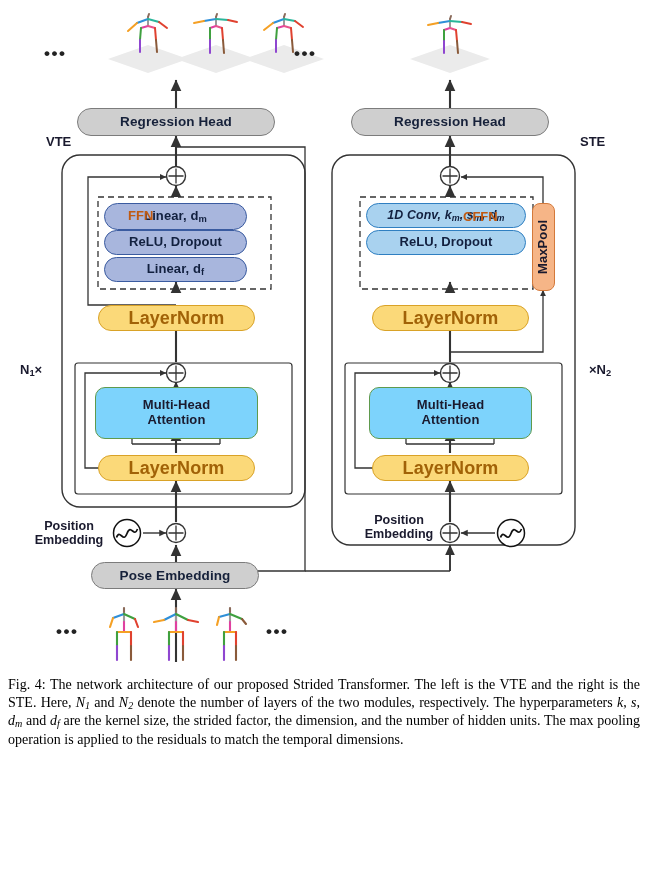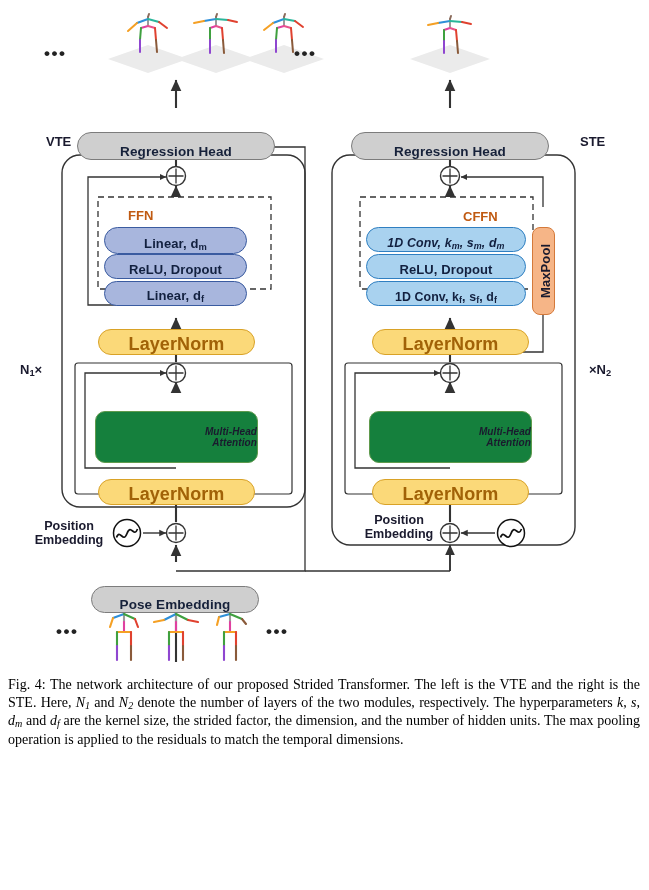--- a/index.html
+++ b/index.html
@@ -3,33 +3,33 @@
 <meta charset="utf-8">
 <style>
   html,body{margin:0;padding:0;background:#fff;}
   body{width:649px;height:890px;font-family:"Liberation Sans",sans-serif;color:#1a1a2e;}
   #page{position:relative;width:649px;height:890px;overflow:hidden;background:#fff;}
 
   .fig{position:absolute;left:0;top:0;width:649px;height:668px;}
   .svgfull{position:absolute;left:0;top:0;width:649px;height:668px;}
 
   
-  .node{position:absolute;box-sizing:border-box;display:flex;align-items:flex-end;
+  .node{position:absolute;box-sizing:border-box;display:flex;align-items:center;
         justify-content:center;text-align:center;line-height:1.12;
-        font-weight:bold;letter-spacing:.1px;margin-top:24px;}
+        font-weight:bold;letter-spacing:.1px;}
   .n-gray{background:#cfcfcf;border:1.3px solid #7c7c7c;border-radius:22px;
           color:#16213a;font-size:13.5px;}
   .n-blue{background:#a8b6dd;border:1.4px solid #3a5ba0;border-radius:16px;
           color:#12203f;font-size:13px;}
   .n-lblue{background:#a9d2ef;border:1.4px solid #2f7fc1;border-radius:16px;
            color:#12203f;font-size:13px;}
   .n-yellow{background:#fbd979;border:1.4px solid #d9a227;border-radius:16px;
             color:#a16207;font-size:18px;}
-  .n-green{background:#15803d;border:1.4px solid #5f9a4d;border-radius:10px;
-           color:#1a1a2e;font-size:10px;font-style:italic;}
+  .n-green{background:#7dd3fc;border:1.4px solid #5f9a4d;border-radius:10px;
+           color:#1a1a2e;font-size:13px;}
   .n-orange{background:#f6b587;border:1.4px solid #d4793a;border-radius:8px;
             color:#1a1a2e;font-size:13px;}
   .vert{writing-mode:vertical-rl;transform:rotate(180deg);}
 
   .sub{font-size:.72em;vertical-align:-0.22em;}
 
   
   .lbl{position:absolute;font-weight:bold;color:#1a1a2e;font-size:13px;
        white-space:nowrap;}
   .lbl-orange{color:#c05a12;margin-top:28px;}
@@ -313,23 +313,20 @@
     <div class="node n-gray" style="left:351px;top:108px;width:198px;height:28px;">
       <span>Regression Head</span>
     </div>
 
     <div class="node n-lblue" style="left:366px;top:203px;width:160px;height:25px;font-size:12.4px;font-style:italic;">
       <span><span>1D Conv, k</span><span class="sub">m</span><span>, s</span><span class="sub">m</span><span>, d</span><span class="sub">m</span></span>
     </div>
     <div class="node n-lblue" style="left:366px;top:230px;width:160px;height:25px;">
       <span>ReLU, Dropout</span>
     </div>
-    <div class="node n-lblue" style="left:366px;top:257px;width:160px;height:25px;font-size:12.4px;">
-      <span><span>1D Conv, k</span><span class="sub">f</span><span>, s</span><span class="sub">f</span><span>, d</span><span class="sub">f</span></span>
-    </div>
 
     <div class="node n-orange vert" style="left:532px;top:203px;width:23px;height:88px;">
       <span>MaxPool</span>
     </div>
 
     <div class="node n-yellow" style="left:372px;top:305px;width:157px;height:26px;">
       <span>LayerNorm</span>
     </div>
 
     <div class="node n-green" style="left:369px;top:387px;width:163px;height:52px;flex-direction:column;">

